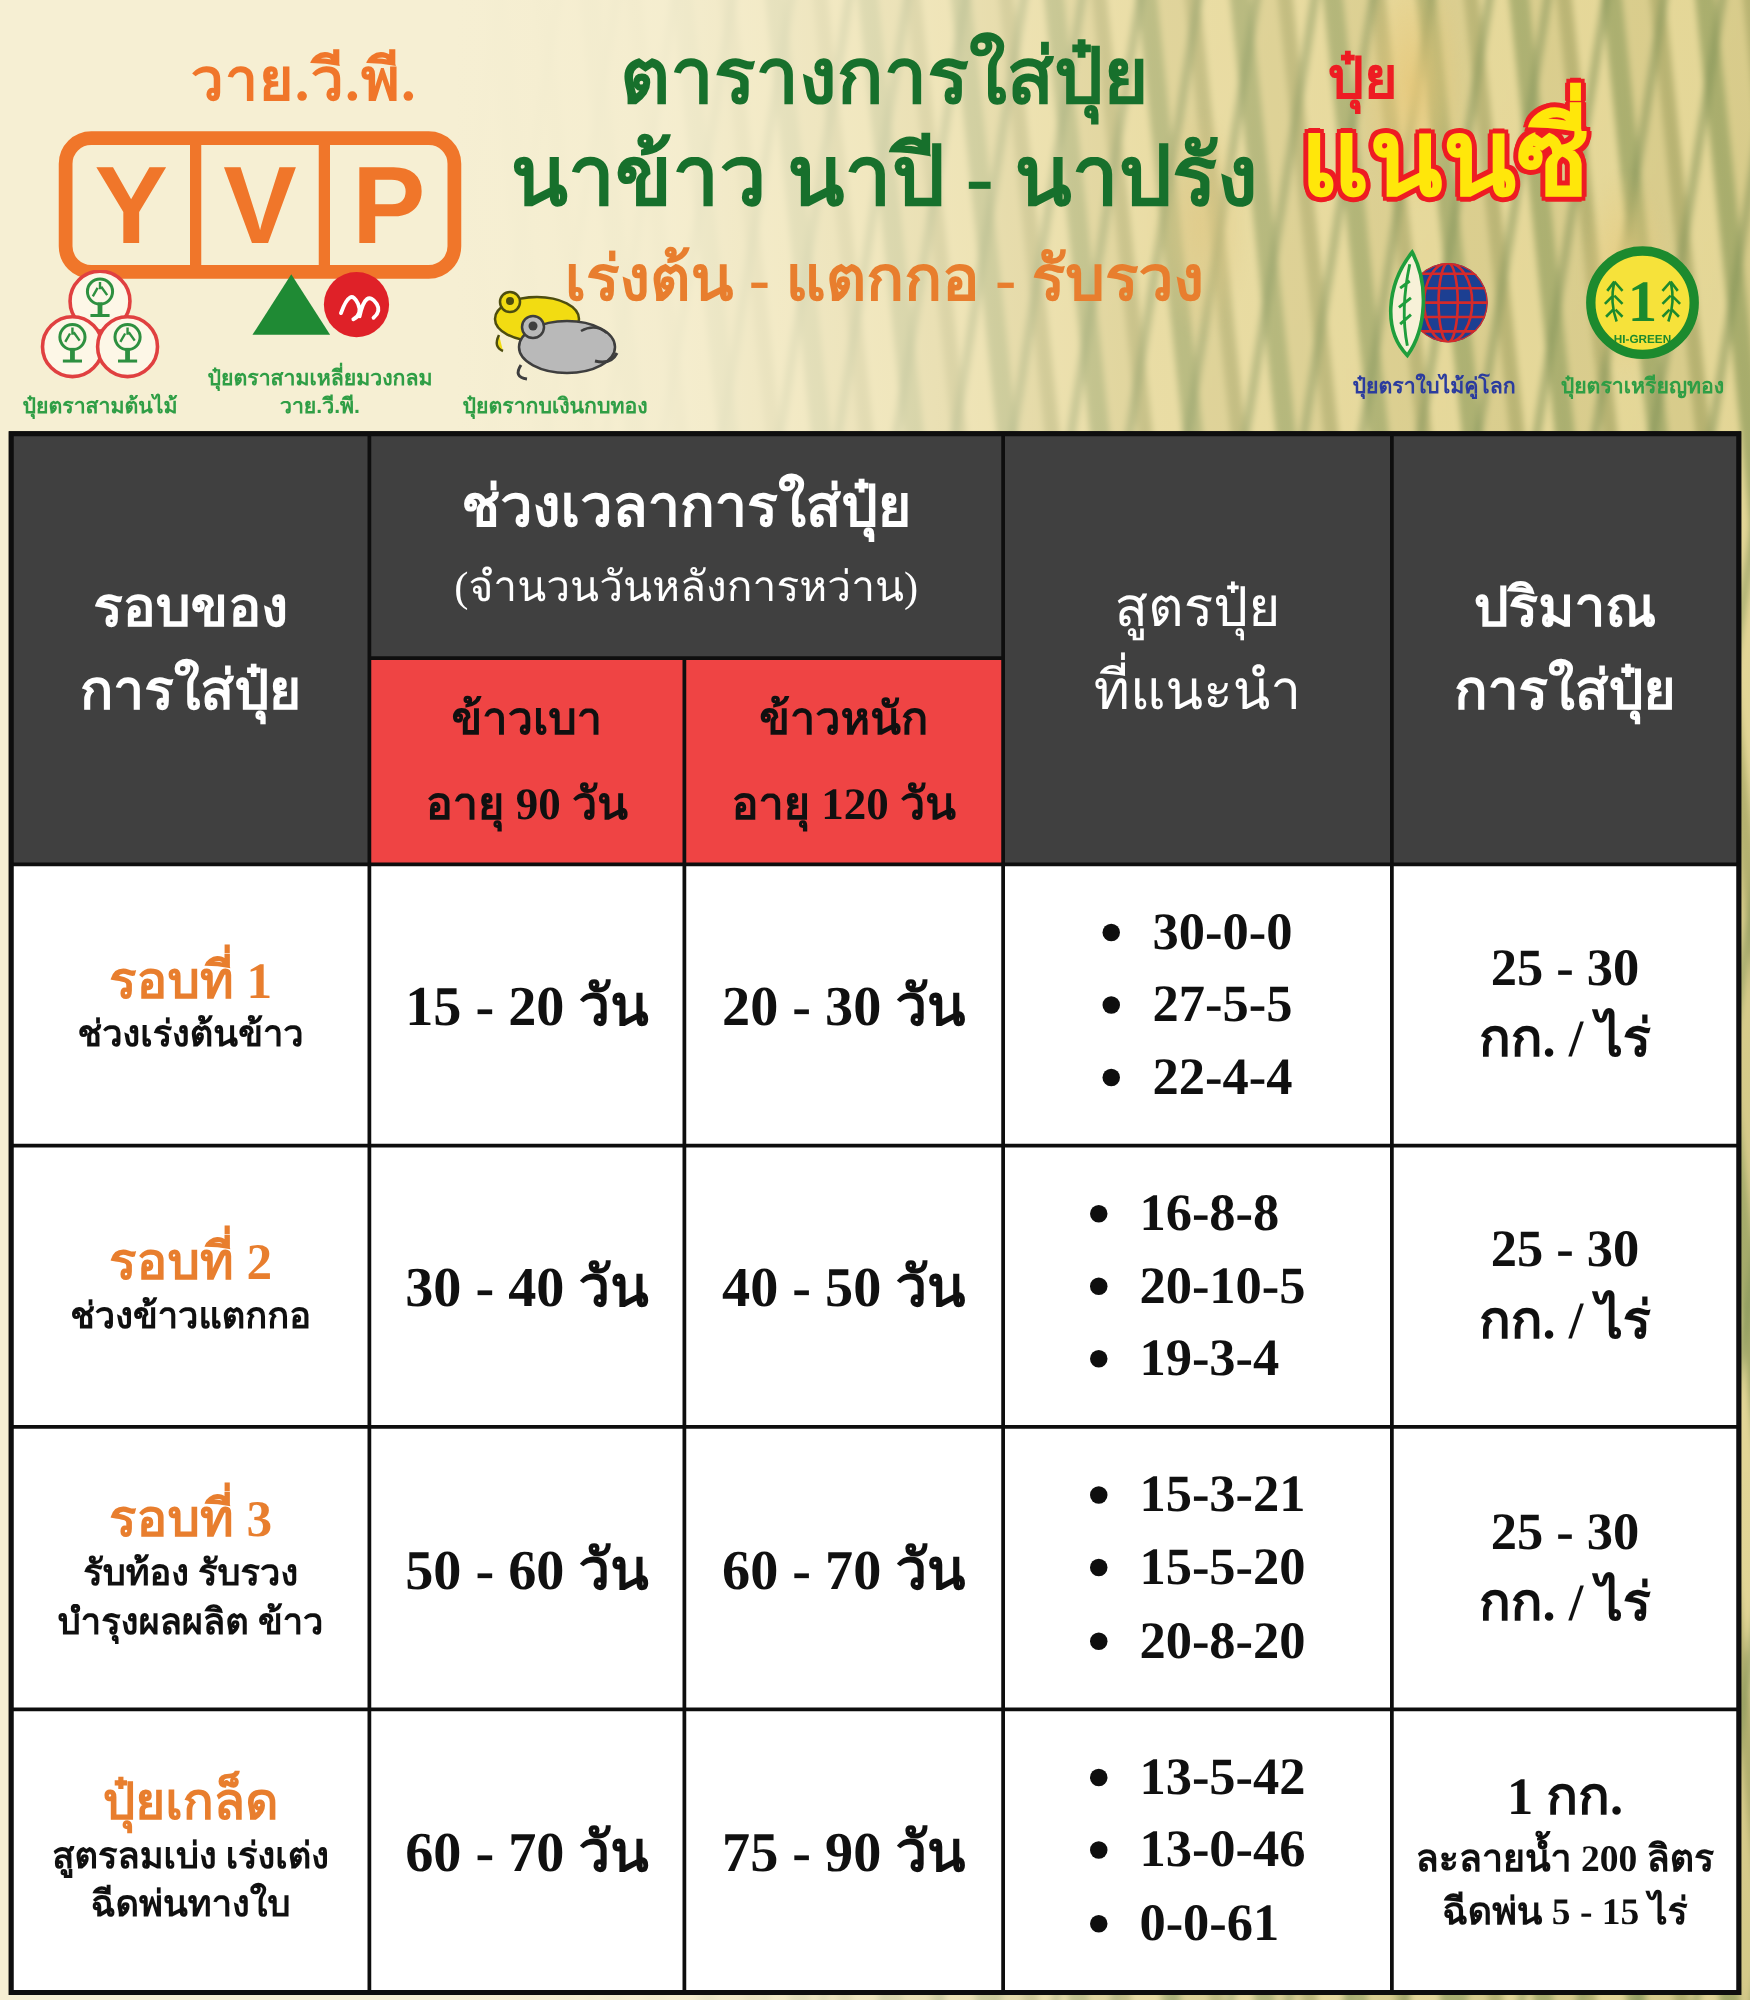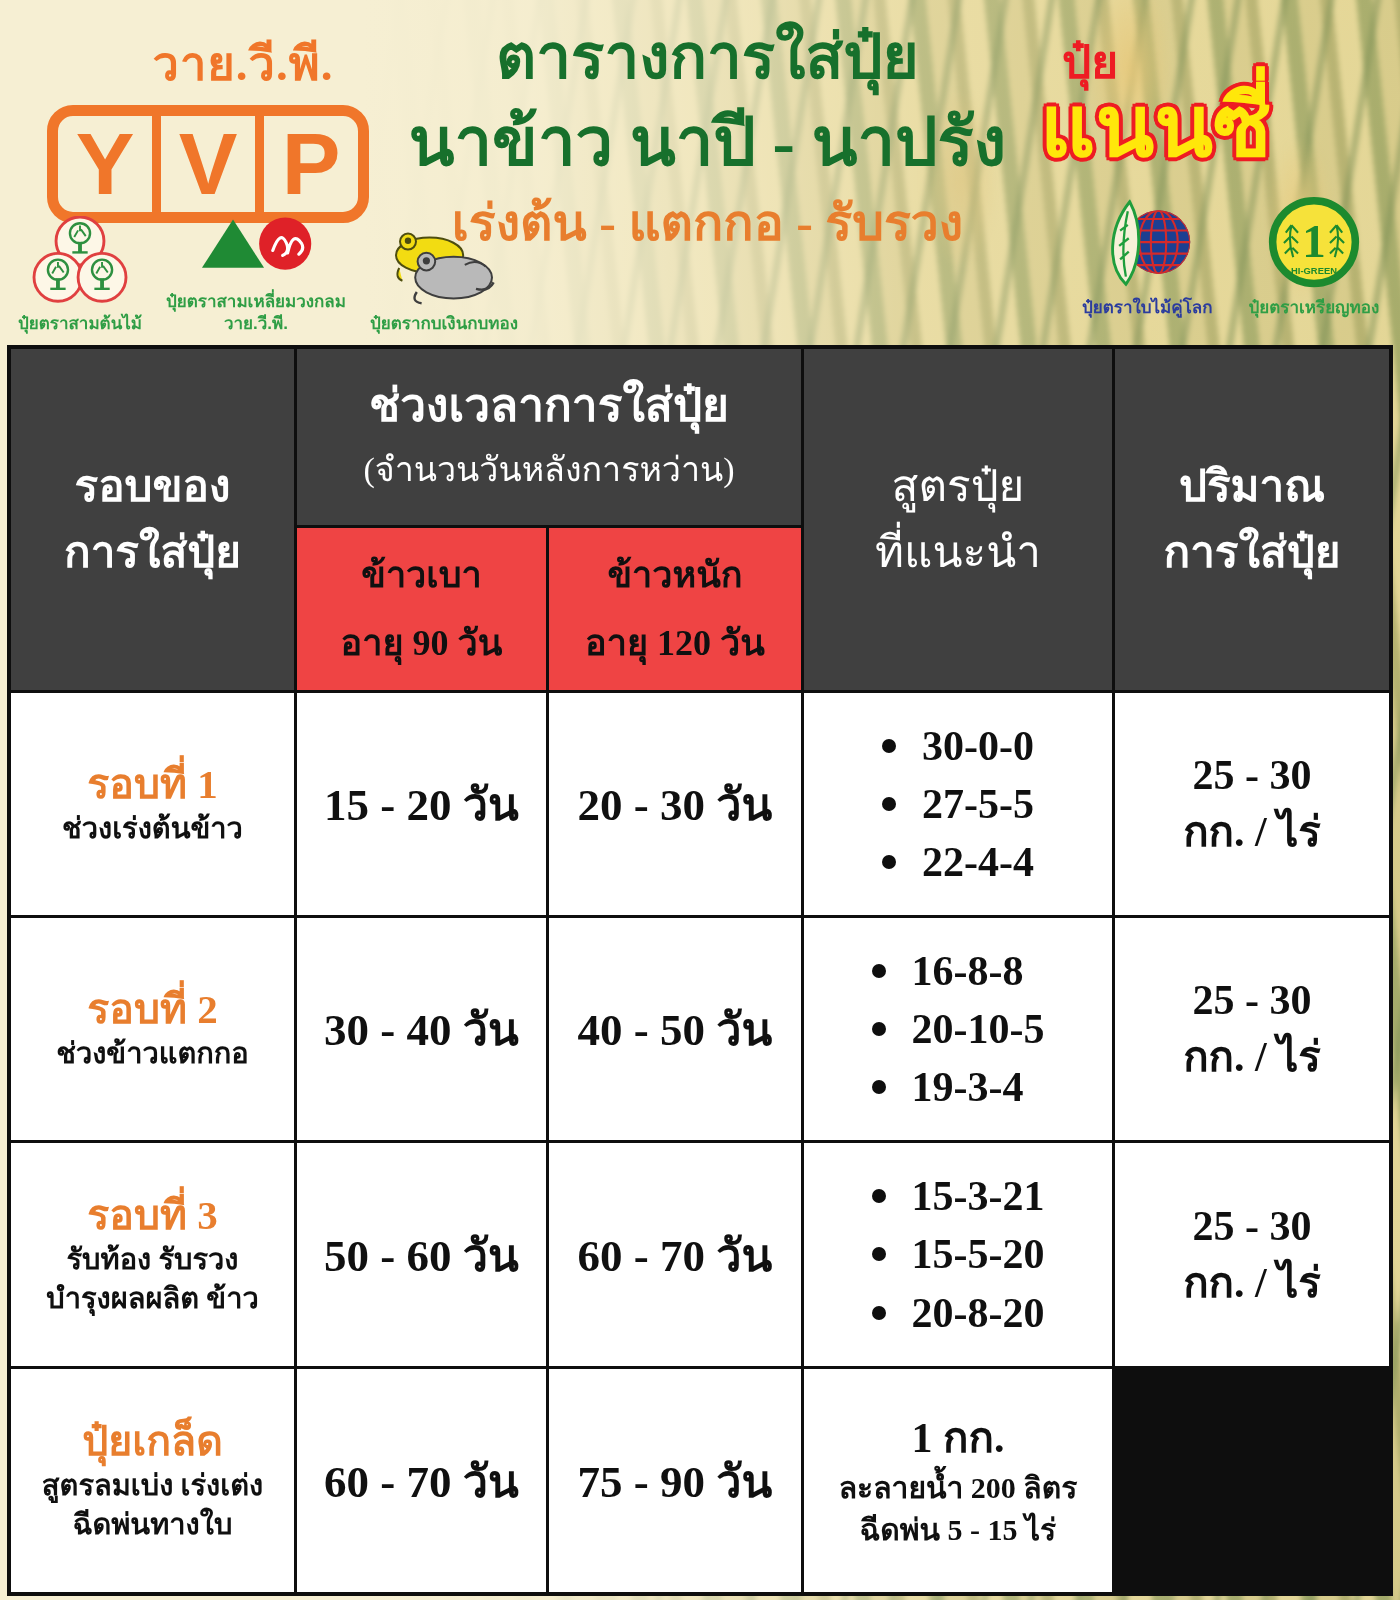--- a/index.html
+++ b/index.html
@@ -52,21 +52,21 @@
     font-family:"Liberation Sans","DejaVu Sans",sans-serif;
     font-weight:bold; font-size:88px; color:#f0762a; line-height:1; }
   .yvp-cell + .yvp-cell { border-left:9px solid #f0762a; }
 
   .left-logos { position:absolute; left:18px; top:210px; display:flex; align-items:flex-end; gap:24px; }
   .logo-item { display:flex; flex-direction:column; align-items:center; }
   .logo-caption { font-family:"Liberation Sans","DejaVu Sans",sans-serif; font-weight:bold; font-size:17px; color:#2f9e45; line-height:1.15; text-align:center; margin-top:2px; white-space:nowrap; }
   .logo-caption.blue { color:#2b3c9e; }
 
   .titles { position:absolute; left:380px; top:28px; width:655px; text-align:center; z-index:2; }
-  .title-1 { color:#17702c; font-weight:bold; font-size:62px; line-height:1.1;font-family:Liberation Mono, monospace; }
+  .title-1 { color:#17702c; font-weight:bold; font-size:62px; line-height:1.1; }
   .title-2 { color:#17702c; font-weight:bold; font-size:67px; line-height:1.1; margin-top:10px; white-space:nowrap; }
   .title-3 { color:#e87e2e; font-weight:bold; font-size:50px; line-height:1.1; margin-top:16px; white-space:nowrap; }
 
   .brand { position:absolute; left:1040px; top:40px; width:330px; z-index:2; }
   .brand-prefix { color:#ee1c23; font-weight:bold; font-size:46px; line-height:1; margin-left:22px; }
   .brand-name {
     margin-top:-4px; font-weight:bold; font-size:86px; line-height:1.05; white-space:nowrap;
     color:#ffe70a;
     text-shadow:-4px 0 0 #ee1c23, 4px 0 0 #ee1c23, 0 -4px 0 #ee1c23, 0 4px 0 #ee1c23,
                 -3px -3px 0 #ee1c23, 3px 3px 0 #ee1c23, -3px 3px 0 #ee1c23, 3px -3px 0 #ee1c23;
@@ -336,17 +336,33 @@
   </div>
 
   <div class="cell c-white">
     <div class="round-title">ปุ๋ยเกล็ด</div>
     <div class="round-sub">สูตรลมเบ่ง เร่งเต่ง</div>
     <div class="round-sub">ฉีดพ่นทางใบ</div>
   </div>
   <div class="cell c-white days">60 - 70 วัน</div>
   <div class="cell c-white days">75 - 90 วัน</div>
   <div class="cell c-white">
+    <div class="formula-list">
+      <div class="formula-item">
+          <span class="dot"></span>
+          <span>13-5-42</span>
+        </div>
+      <div class="formula-item">
+          <span class="dot"></span>
+          <span>13-0-46</span>
+        </div>
+      <div class="formula-item">
+          <span class="dot"></span>
+          <span>0-0-61</span>
+        </div>
+    </div>
+  </div>
+  <div class="cell c-white">
     <div class="amount-line">1 กก.</div>
     <div class="amount-line small">ละลายน้ำ 200 ลิตร</div>
     <div class="amount-line small">ฉีดพ่น 5 - 15 ไร่</div>
   </div>
 </div>
 
 </body></html>

